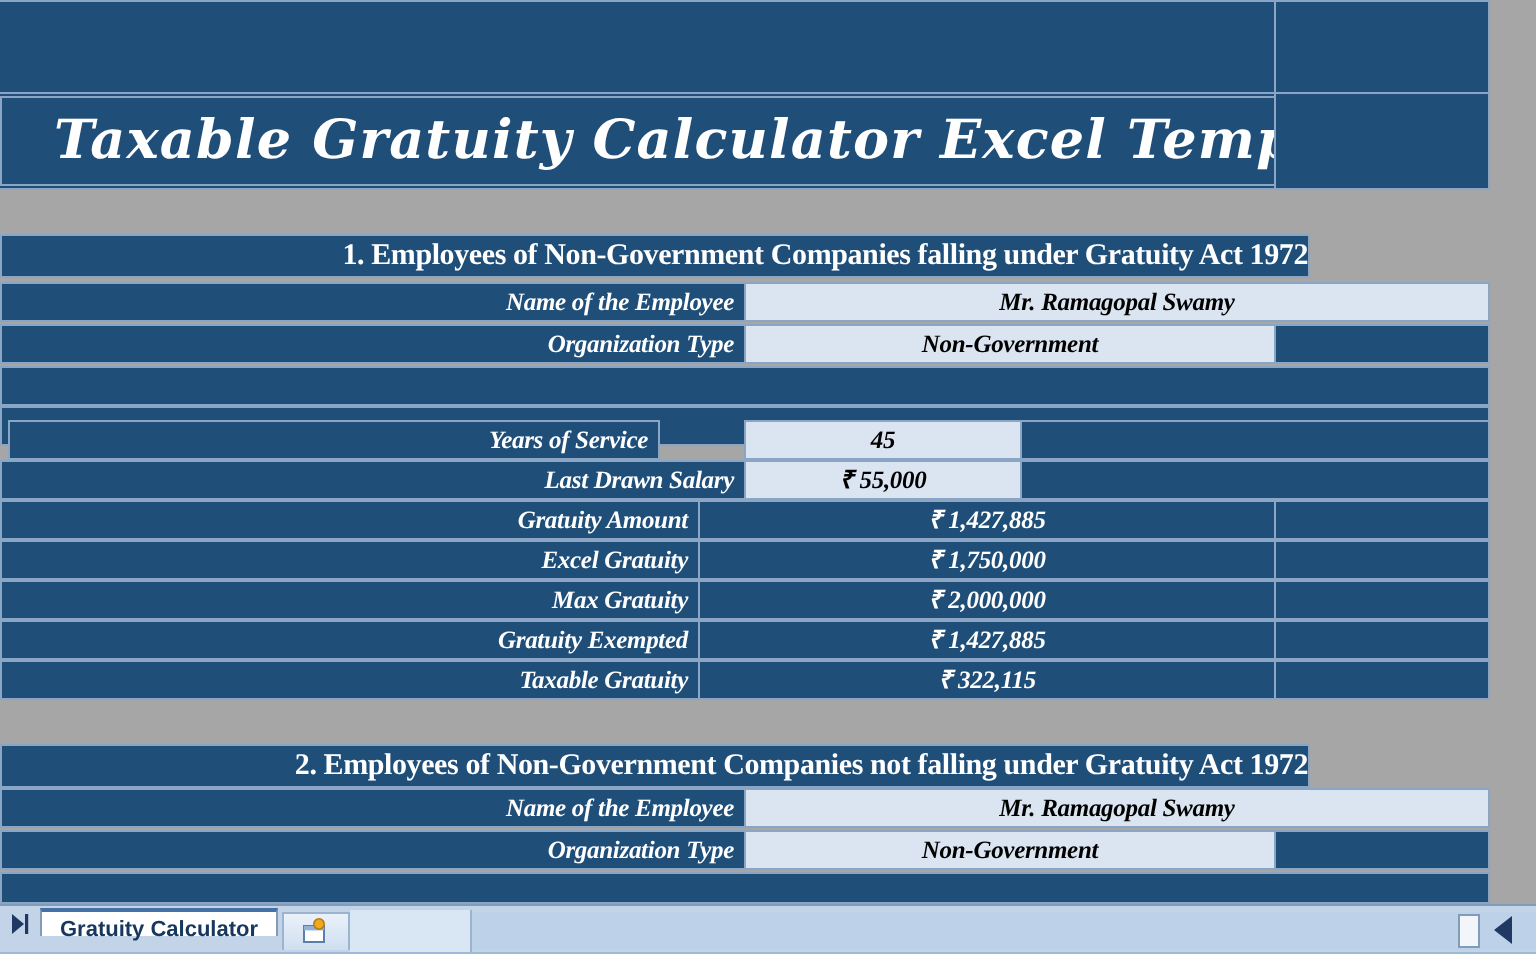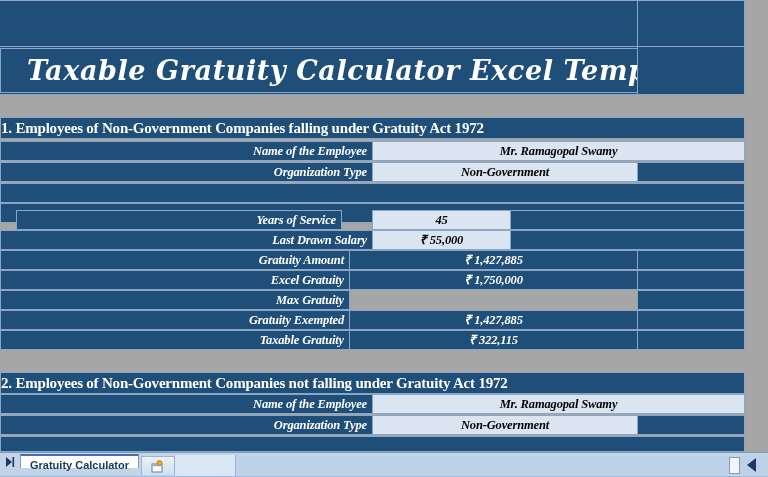--- a/index.html
+++ b/index.html
@@ -77,29 +77,29 @@
   }
   .grayband {
     position: absolute; left: 0;
     width: 768px; height: 20px;
     background: #a6a6a6;
   }
 
   
   .section-hdr {
     position: absolute; left: 0;
-    width: 745px; height: 22px;
+    width: 655px; height: 22px;
     background: #1f4e79;
     border: 1px solid #8aa6c4;
     box-sizing: border-box;
     color: #ffffff;
     font-size: 15px;
     font-weight: bold;
     line-height: 20px;
-    text-align: left;
+    text-align: right;
     white-space: nowrap;
     overflow: hidden;
     letter-spacing: -0.2px;
   }
 
   
   #right-gutter {
     position: absolute;
     left: 745px; top: 0;
     width: 23px; height: 452px;
@@ -219,21 +219,21 @@
   </div>
 
   <div class="row" style="top:183px; width:745px;">
     <div class="cell plain" style="left:0px; width:745px;"></div>
   </div>
   <div class="row" style="top:203px; width:745px;">
     <div class="cell plain" style="left:0px; width:745px;"></div>
   </div>
 
   <div class="row" style="top:210px; width:745px;">
-    <div class="cell blue r" style="left:16px; width:326px;">Years of Service</div>
+    <div class="cell blue r" style="left:4px; width:326px;">Years of Service</div>
     <div class="cell light c" style="left:372px; width:139px;">45</div>
     <div class="cell plain" style="left:510px; width:235px;"></div>
   </div>
 
   <div class="row" style="top:230px; width:745px;">
     <div class="cell blue r" style="left:0px; width:373px;padding-left:14px;">Last Drawn Salary</div>
     <div class="cell light c" style="left:372px; width:139px;">₹ 55,000</div>
     <div class="cell plain" style="left:510px; width:235px;"></div>
   </div>
 
@@ -244,20 +244,21 @@
   </div>
 
   <div class="row" style="top:270px; width:745px;">
     <div class="cell blue r" style="left:0px; width:350px;">Excel Gratuity</div>
     <div class="cell blue c" style="left:349px; width:289px;">₹ 1,750,000</div>
     <div class="cell plain" style="left:637px; width:108px;"></div>
   </div>
 
   <div class="row" style="top:290px; width:745px;">
     <div class="cell blue r" style="left:0px; width:350px;">Max Gratuity</div>
+    <div class="cell blue c" style="left:349px; width:289px;">₹ 2,000,000</div>
     <div class="cell plain" style="left:637px; width:108px;"></div>
   </div>
 
   <div class="row" style="top:310px; width:745px;">
     <div class="cell blue r" style="left:0px; width:350px;">Gratuity Exempted</div>
     <div class="cell blue c" style="left:349px; width:289px;">₹ 1,427,885</div>
     <div class="cell plain" style="left:637px; width:108px;"></div>
   </div>
 
   <div class="row" style="top:330px; width:745px;">

